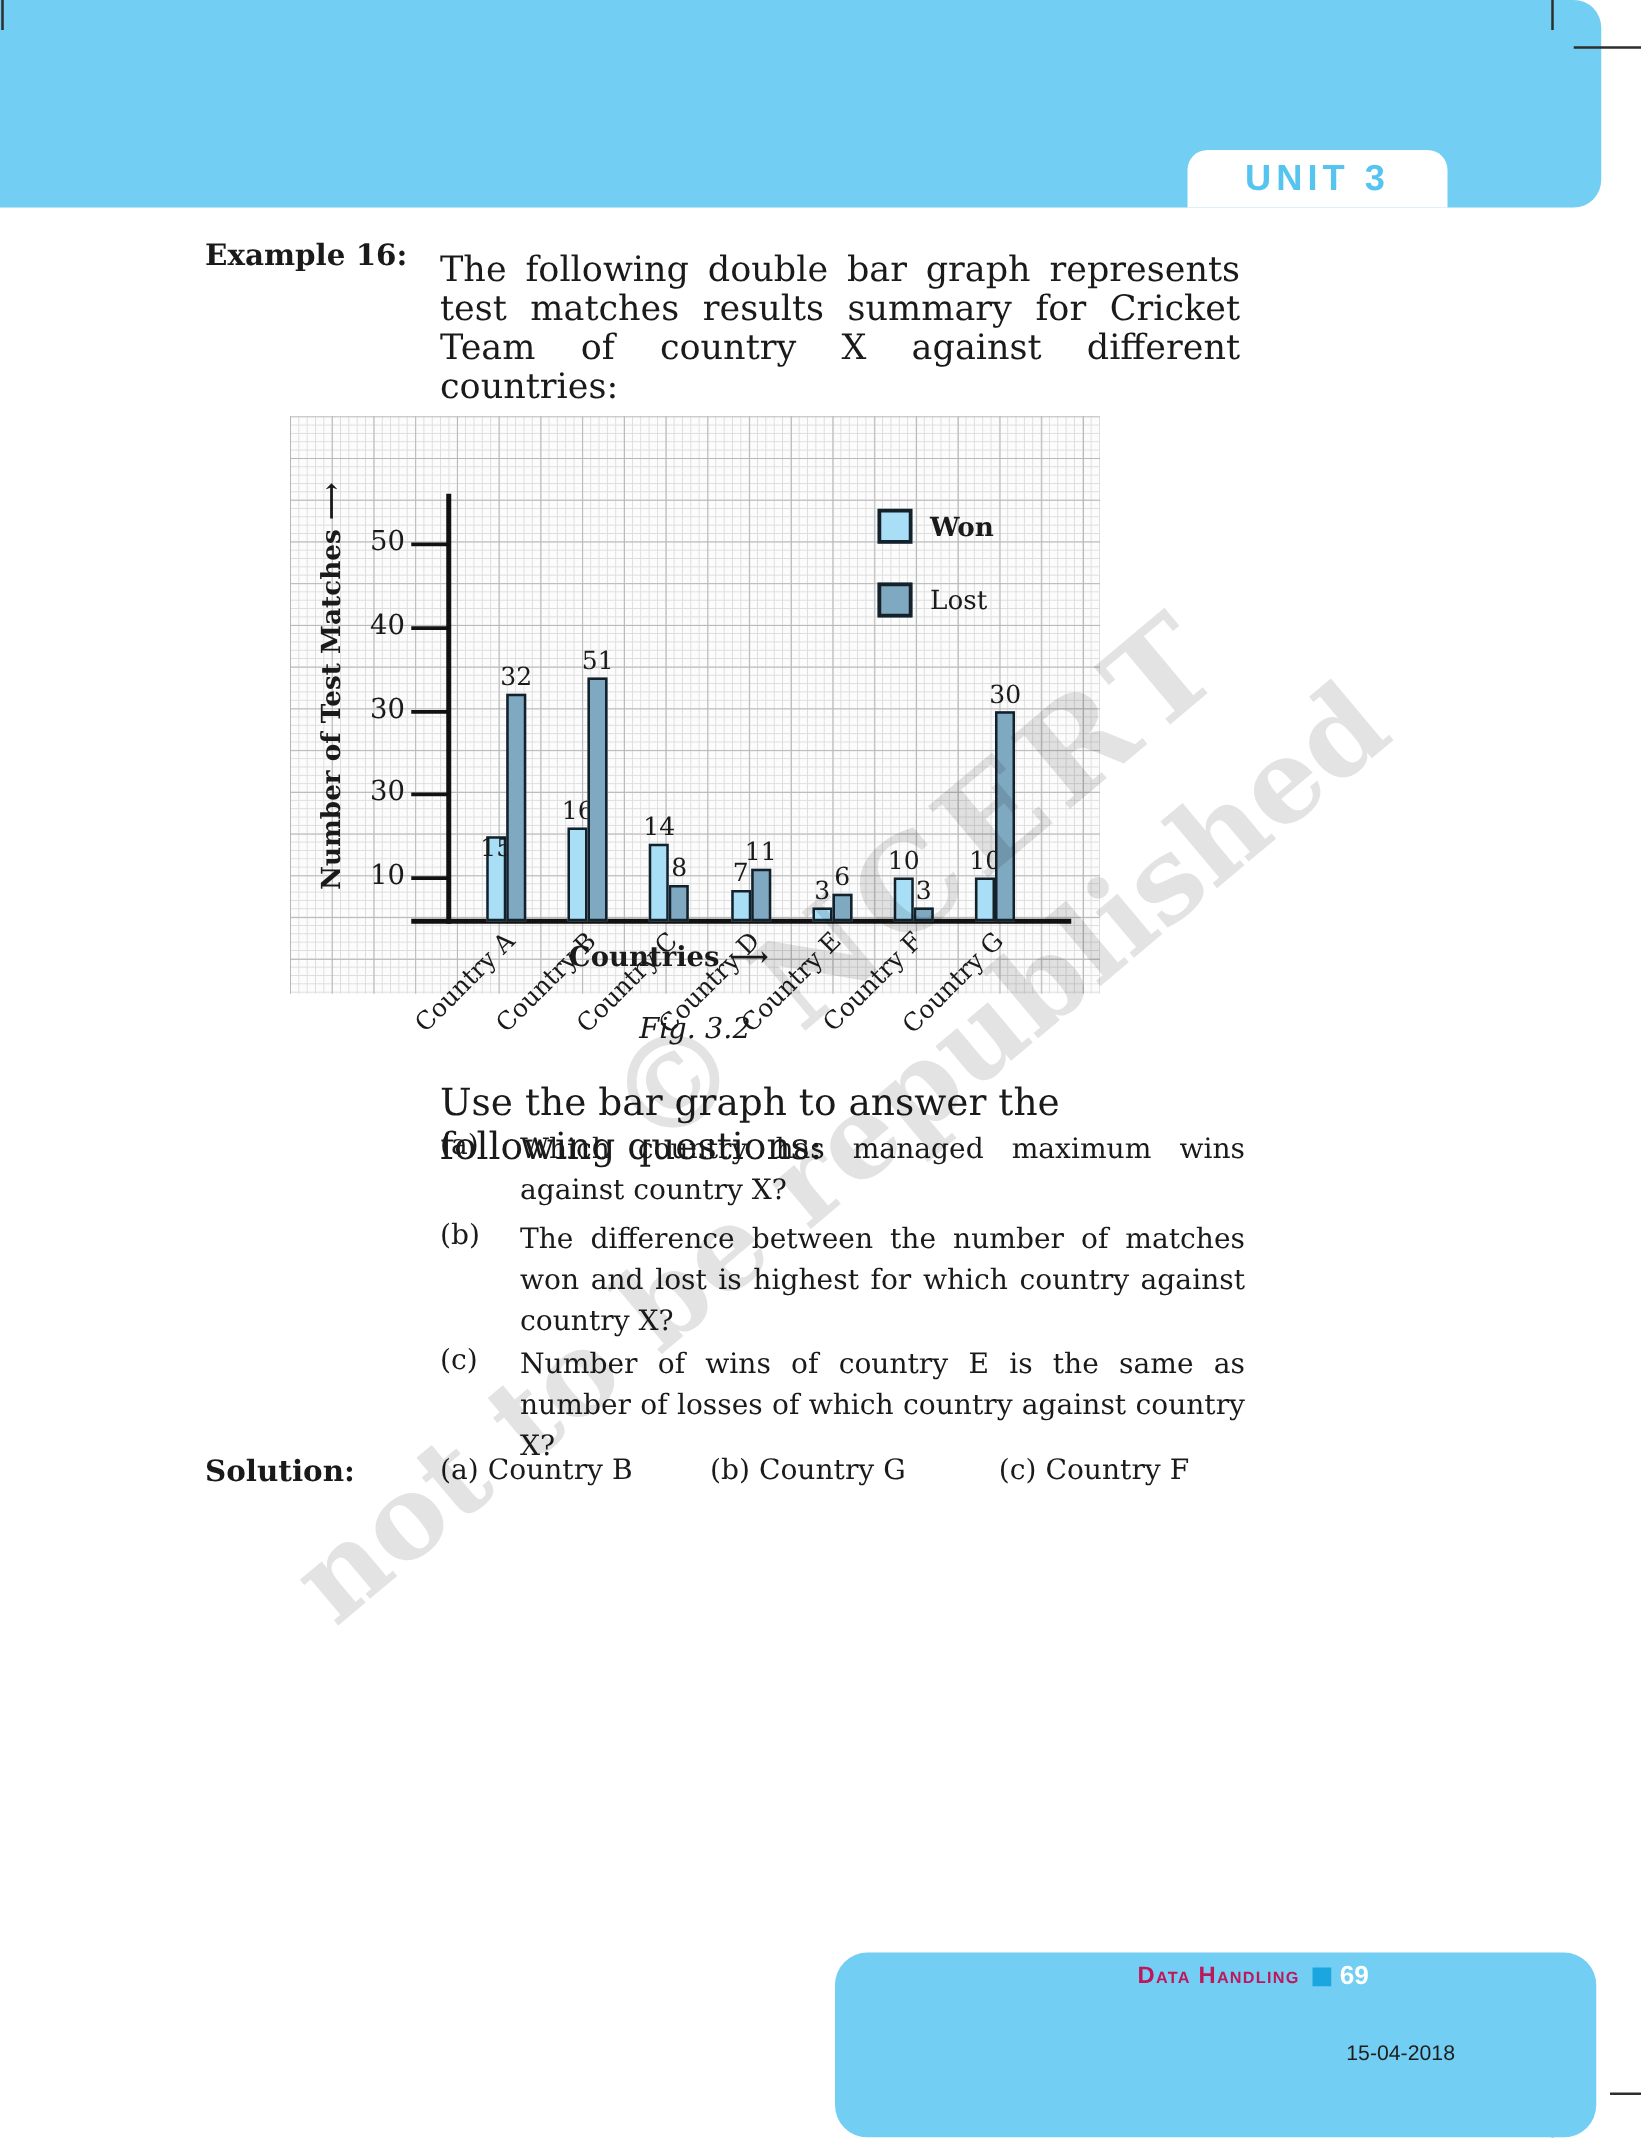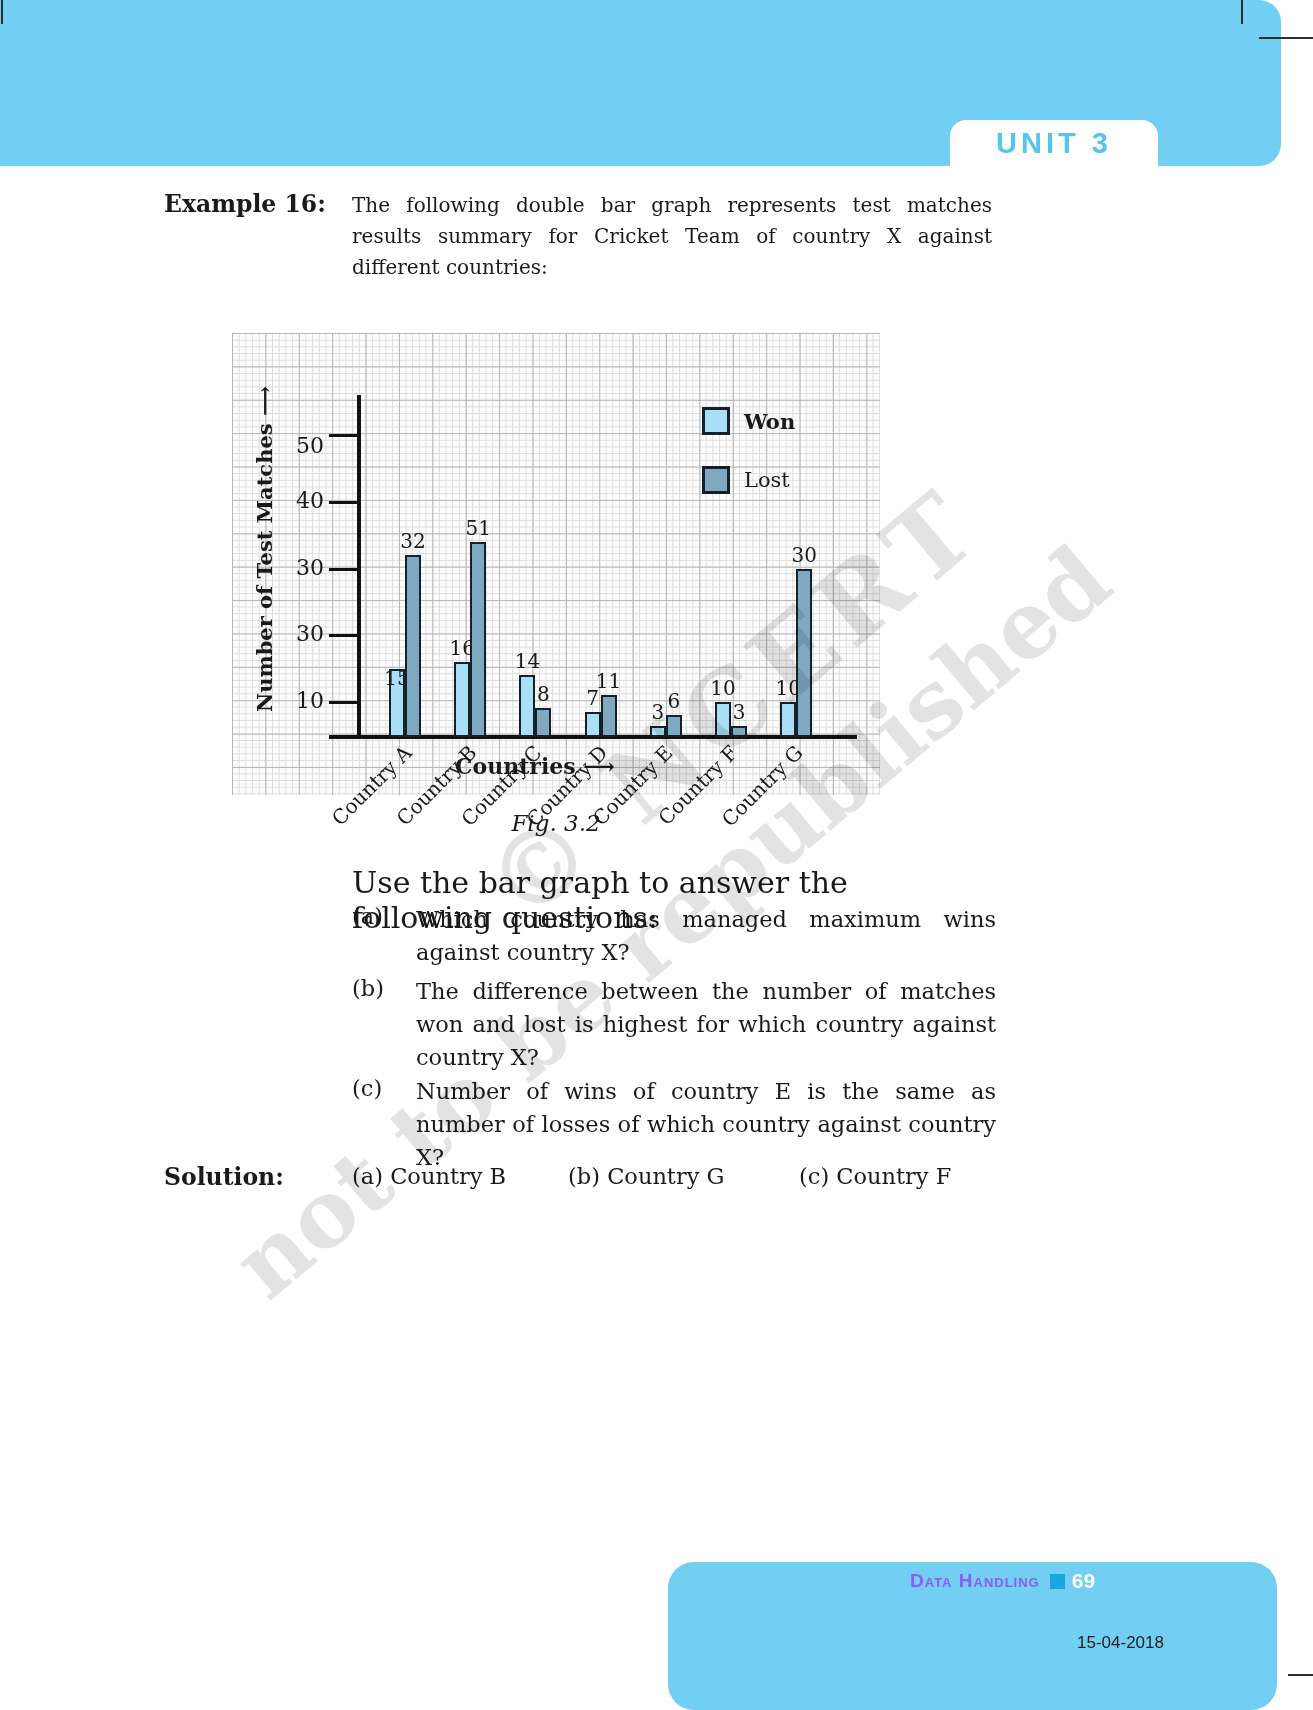--- a/index.html
+++ b/index.html
@@ -16,21 +16,21 @@
     border-radius:16px 16px 0 0;text-align:center;}
   .unit-tab span{display:inline-block;margin-top:7px;
     font-family:"Liberation Sans", sans-serif;font-weight:bold;font-size:29px;
     letter-spacing:4px;color:#55C5EF;}
 
   
   .cmark{background:#2e2e2e;}
 
   
   .ex-label{left:164px;top:190px;font-size:23.5px;font-weight:bold;}
-  .ex-intro{left:352px;top:190px;width:640px;font-size:20px;line-height:31px;text-align:justify;}
+  .ex-intro{left:352px;top:200px;width:640px;font-size:28px;line-height:31px;text-align:justify;}
 
   
   .chart{left:232px;top:333px;width:648px;height:462px;background:#fcfcfc;
     background-image:
       linear-gradient(#b7b7b7 1px, transparent 1px),
       linear-gradient(90deg,#b7b7b7 1px, transparent 1px),
       linear-gradient(#dddddd 1px, transparent 1px),
       linear-gradient(90deg,#dddddd 1px, transparent 1px);
     background-size:33.4px 33.4px,33.4px 33.4px,6.68px 6.68px,6.68px 6.68px;
     overflow:visible;}
@@ -61,21 +61,21 @@
   
   .sol-label{left:164px;top:1163px;font-size:23.5px;font-weight:bold;}
   .ans{top:1163px;font-size:22.5px;white-space:nowrap;}
   .ans-a{left:352px;} .ans-b{left:568px;} .ans-c{left:799px;}
 
   
   .footer-band{left:668px;top:1562px;width:609px;height:148px;background:#72CEF2;
     border-radius:26px;}
   .footer-line{left:910px;top:1568px;height:26px;display:flex;align-items:center;
     font-family:"Liberation Sans", sans-serif;}
-  .footer-section{color:#8b5cf6;font-weight:bold;font-size:19px;
+  .footer-section{color:#be185d;font-weight:bold;font-size:19px;
     font-variant:small-caps;letter-spacing:1px;}
   .footer-square{width:15px;height:15px;background:#1CA6E0;margin:0 7px 0 10px;}
   .footer-page{color:#fff;font-weight:bold;font-size:21px;}
   .footer-date{left:1077px;top:1633px;font-family:"Liberation Sans", sans-serif;
     font-size:17px;color:#1d1d1d;}
 
   
   .wm{font-family:"DejaVu Serif", serif;font-weight:bold;color:#c8c8c8;opacity:.5;
     white-space:nowrap;mix-blend-mode:multiply;pointer-events:none;z-index:9;}
   .wm1{left:430px;top:645px;font-size:102px;letter-spacing:8px;transform:rotate(-40deg);}
@@ -111,21 +111,21 @@
   </div>
 <div class="abs tickline" style="top: 368px;"></div>
     <div class="abs ticklabel" style="top: 355px;">10</div>
     <div class="abs tickline" style="top: 301.25px;"></div>
     <div class="abs ticklabel" style="top: 288.25px;">30</div>
     <div class="abs tickline" style="top: 234.5px;"></div>
     <div class="abs ticklabel" style="top: 221.5px;">30</div>
     <div class="abs tickline" style="top: 167.75px;"></div>
     <div class="abs ticklabel" style="top: 154.75px;">40</div>
     <div class="abs tickline" style="top: 101px;"></div>
-    <div class="abs ticklabel" style="top: 88px; margin-top: 12px;">50</div>
+    <div class="abs ticklabel" style="top: 88px;">50</div>
     <div class="abs bar" style="left: 157px; top: 335.625px; width: 16px; height: 68.375px; background: rgb(168, 222, 246);"></div>
     <div class="abs barval" style="left: 143px; top: 309.625px; margin-top: 23px;">15</div>
     <div class="abs bar" style="left: 173px; top: 222.15px; width: 16px; height: 181.85px; background: rgb(127, 169, 193);"></div>
     <div class="abs barval" style="left: 159px; top: 196.15px;">32</div>
     <div class="abs catlabel" style="left: 64px; top: 404px;">Country A</div>
     <div class="abs bar" style="left: 222.2px; top: 328.95px; width: 16px; height: 75.05px; background: rgb(168, 222, 246);"></div>
     <div class="abs barval" style="left: 208.2px; top: 302.95px;">16</div>
     <div class="abs bar" style="left: 238.2px; top: 208.8px; width: 16px; height: 195.2px; background: rgb(127, 169, 193);"></div>
     <div class="abs barval" style="left: 224.2px; top: 182.8px;">51</div>
     <div class="abs catlabel" style="left: 129.2px; top: 404px;">Country B</div>

